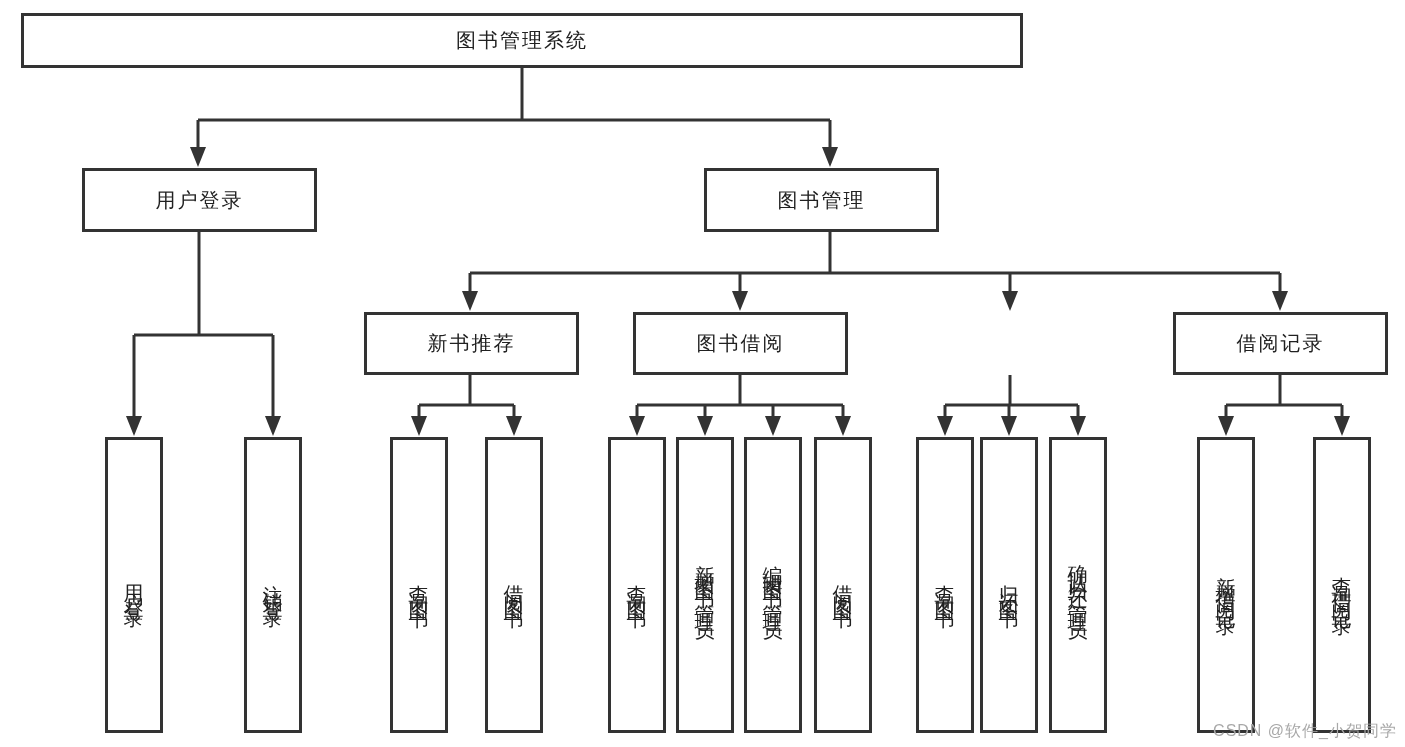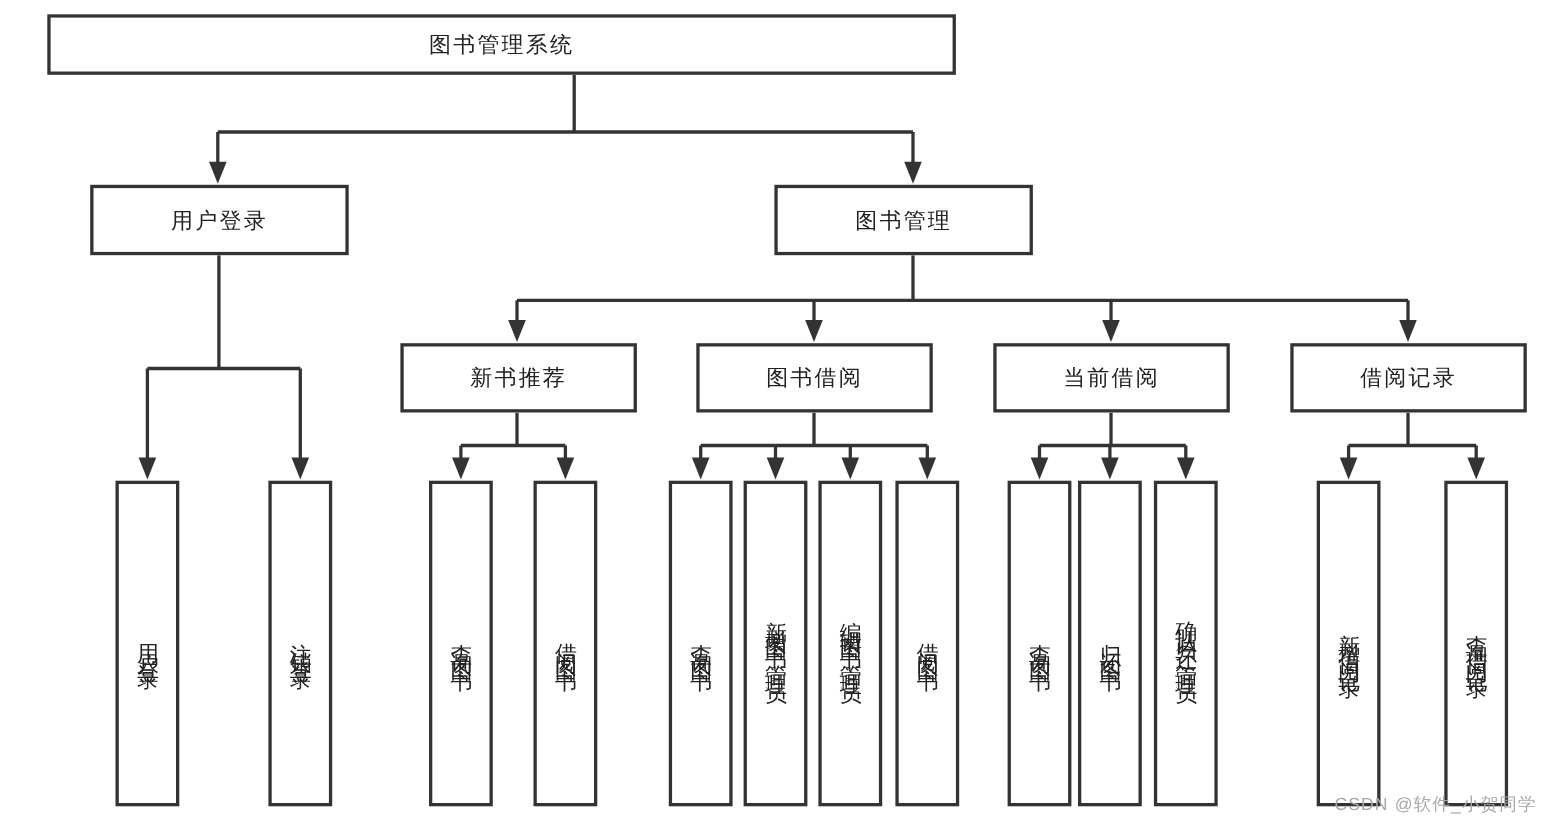--- a/index.html
+++ b/index.html
@@ -32,21 +32,21 @@
   }
   .vbox{width:58px;height:296px;top:437px;}
   .vbox span{
     writing-mode:vertical-rl;
     text-orientation:mixed;
     font-size:20px;
     line-height:1;
     letter-spacing:8px;
     color:var(--text);
   }
-  .root{left:21px;top:13px;width:826px;height:55px;margin-left:22px;}
+  .root{left:21px;top:13px;width:1002px;height:55px;}
   .lvl2{top:168px;width:235px;height:64px;}
   .lvl3{top:312px;width:215px;height:63px;}
   .watermark{
     position:absolute;
     right:8px;bottom:5px;
     font-size:16px;
     color:var(--watermark);
     letter-spacing:1px;
     white-space:nowrap;
   }
@@ -125,23 +125,20 @@
   <div class="node hbox lvl2" style="left:704px;">
     <span>图书管理</span>
   </div>
 
   <div class="node hbox lvl3" style="left:364px;">
     <span>新书推荐</span>
   </div>
   <div class="node hbox lvl3" style="left:633px;">
     <span>图书借阅</span>
   </div>
-  <div class="node hbox lvl3" style="left:903px;">
-    <span>当前借阅</span>
-  </div>
   <div class="node hbox lvl3" style="left:1173px;">
     <span>借阅记录</span>
   </div>
 
   <div class="node vbox" style="left:105px;">
     <span>用户登录</span>
   </div>
   <div class="node vbox" style="left:244px;">
     <span>注销登录</span>
   </div>

